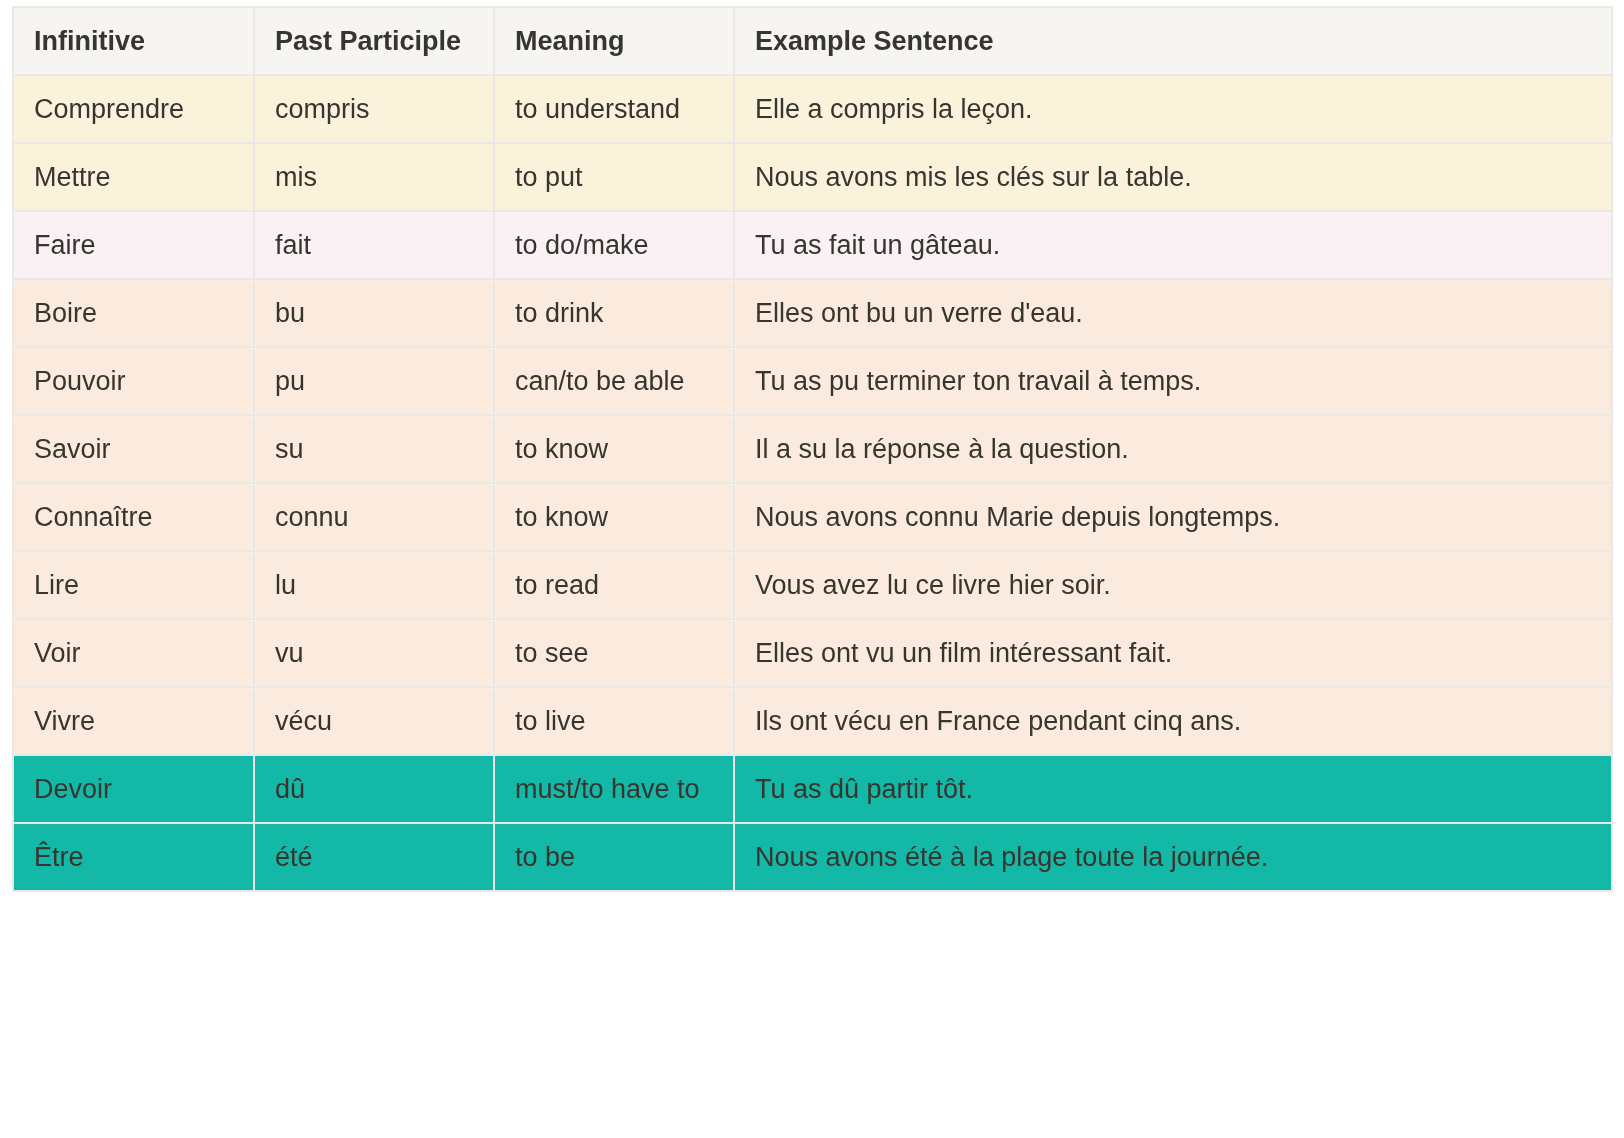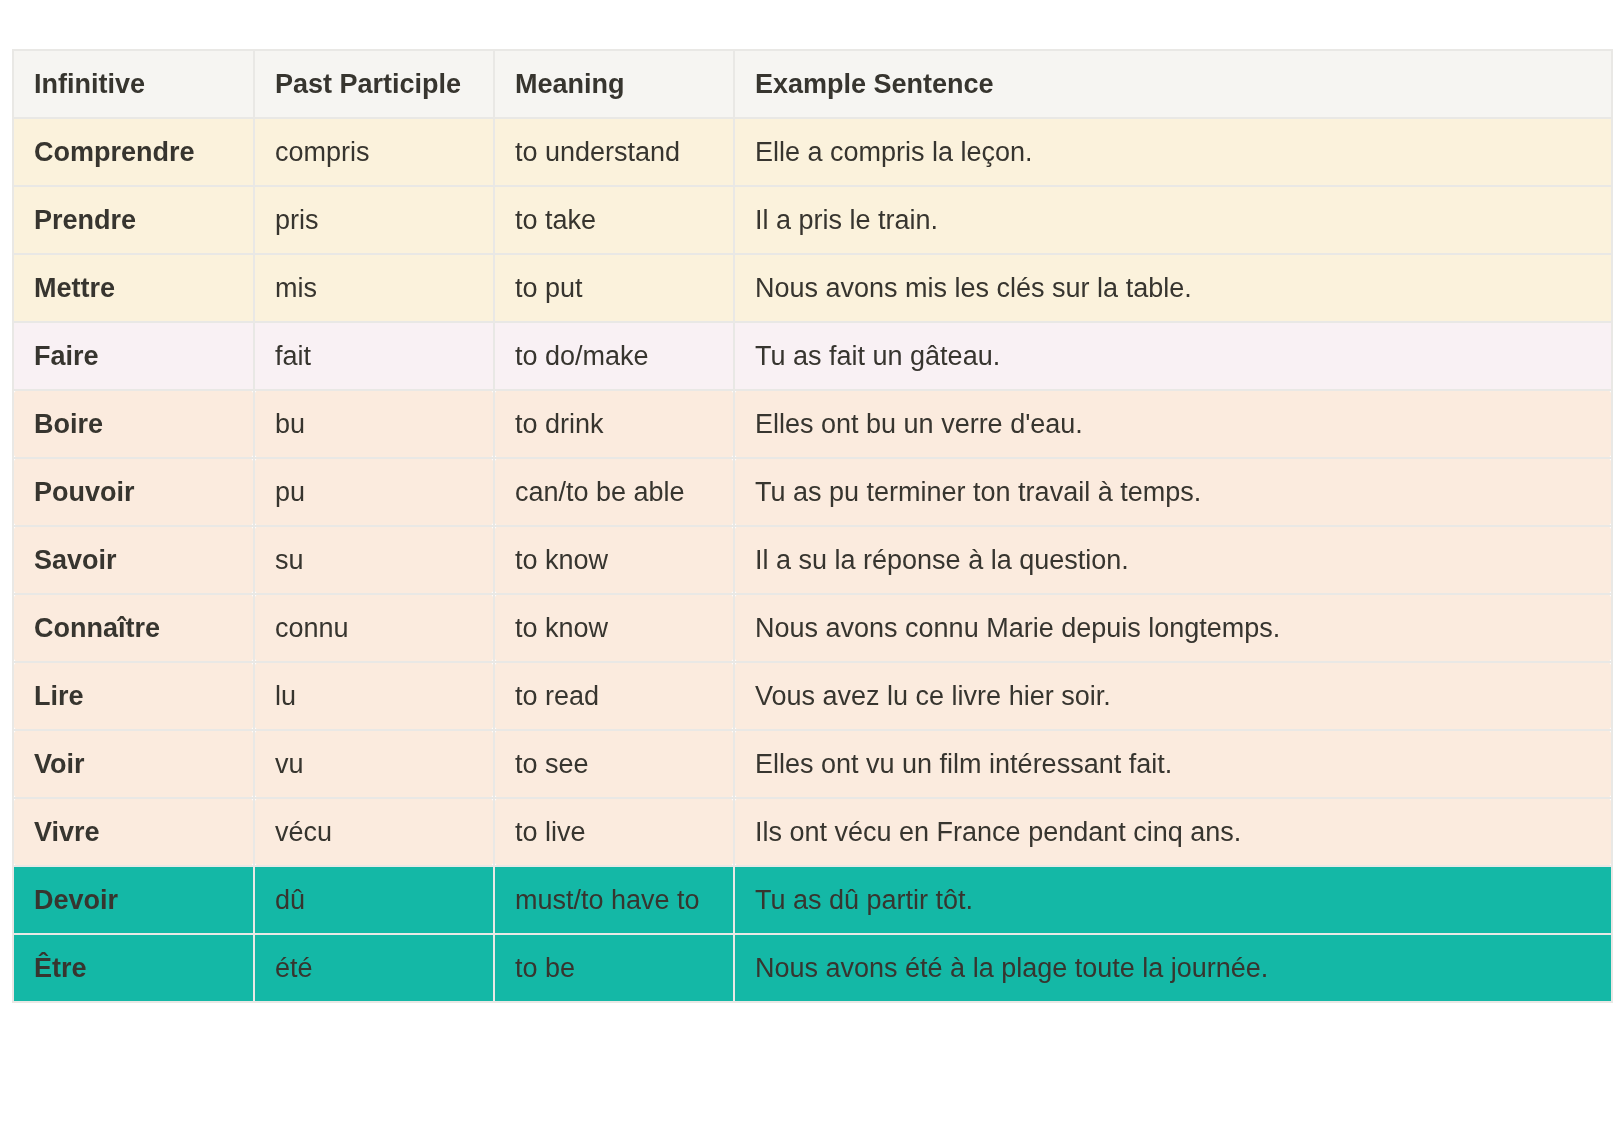--- a/index.html
+++ b/index.html
@@ -13,21 +13,20 @@
     position: relative;
     overflow: hidden;
     font-family: "Liberation Sans", "DejaVu Sans", sans-serif;
     color: #37352f;
   }
   .table-wrap {
     position: absolute;
     left: 12px;
     top: 6px;
     width: 1601px;
-    margin-top: 43px;
   }
   table {
     border-collapse: collapse;
     width: 100%;
     table-layout: fixed;
   }
   th, td {
     border: 2px solid #e9e8e5;
     height: 66px;
     padding: 0 0 0 20px;
@@ -35,21 +34,21 @@
     vertical-align: middle;
     font-size: 27px;
     white-space: nowrap;
     overflow: hidden;
   }
   th {
     background: #f6f5f2;
     font-weight: bold;
   }
   td.inf {
-    font-weight: bold;
+    font-weight: normal;
   }
   col.c1 { width: 241px; }
   col.c2 { width: 240px; }
   col.c3 { width: 240px; }
   col.c4 { width: auto; }
   tr.g-yellow td { background: #fbf2dc; }
   tr.g-pink td   { background: #f9f1f4; }
   tr.g-peach td  { background: #fbebde; border-radius: 6px; }
   tr.g-green td  { background: #14b8a6; }
 </style>
@@ -71,26 +70,20 @@
         <th>Meaning</th>
         <th>Example Sentence</th>
       </tr>
     </thead>
     <tbody id="tbody">
       <tr class="g-yellow">
         <td class="inf">Comprendre</td>
         <td>compris</td>
         <td>to understand</td>
         <td>Elle a compris la leçon.</td>
-      </tr>
-      <tr class="g-yellow">
-        <td class="inf">Prendre</td>
-        <td>pris</td>
-        <td>to take</td>
-        <td>Il a pris le train.</td>
       </tr>
       <tr class="g-yellow">
         <td class="inf">Mettre</td>
         <td>mis</td>
         <td>to put</td>
         <td>Nous avons mis les clés sur la table.</td>
       </tr>
       <tr class="g-pink">
         <td class="inf">Faire</td>
         <td>fait</td>

